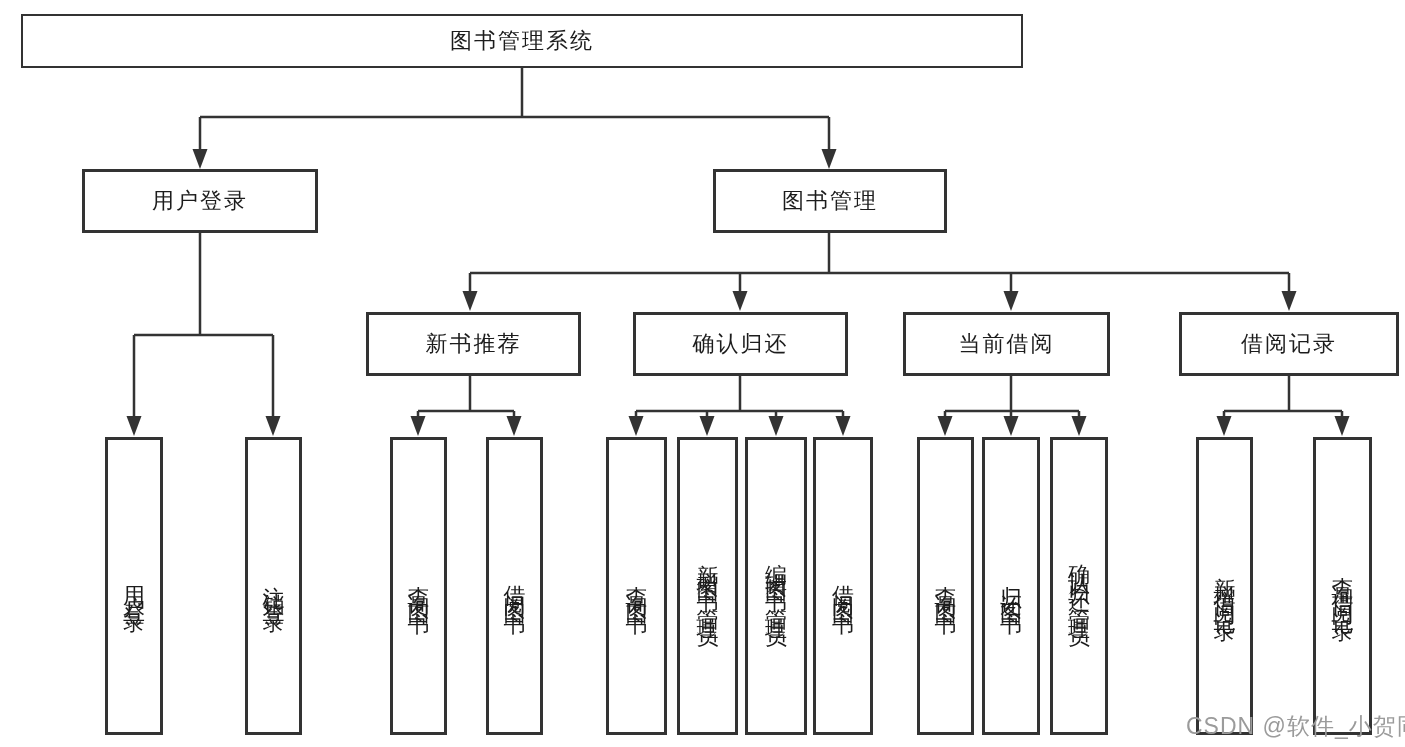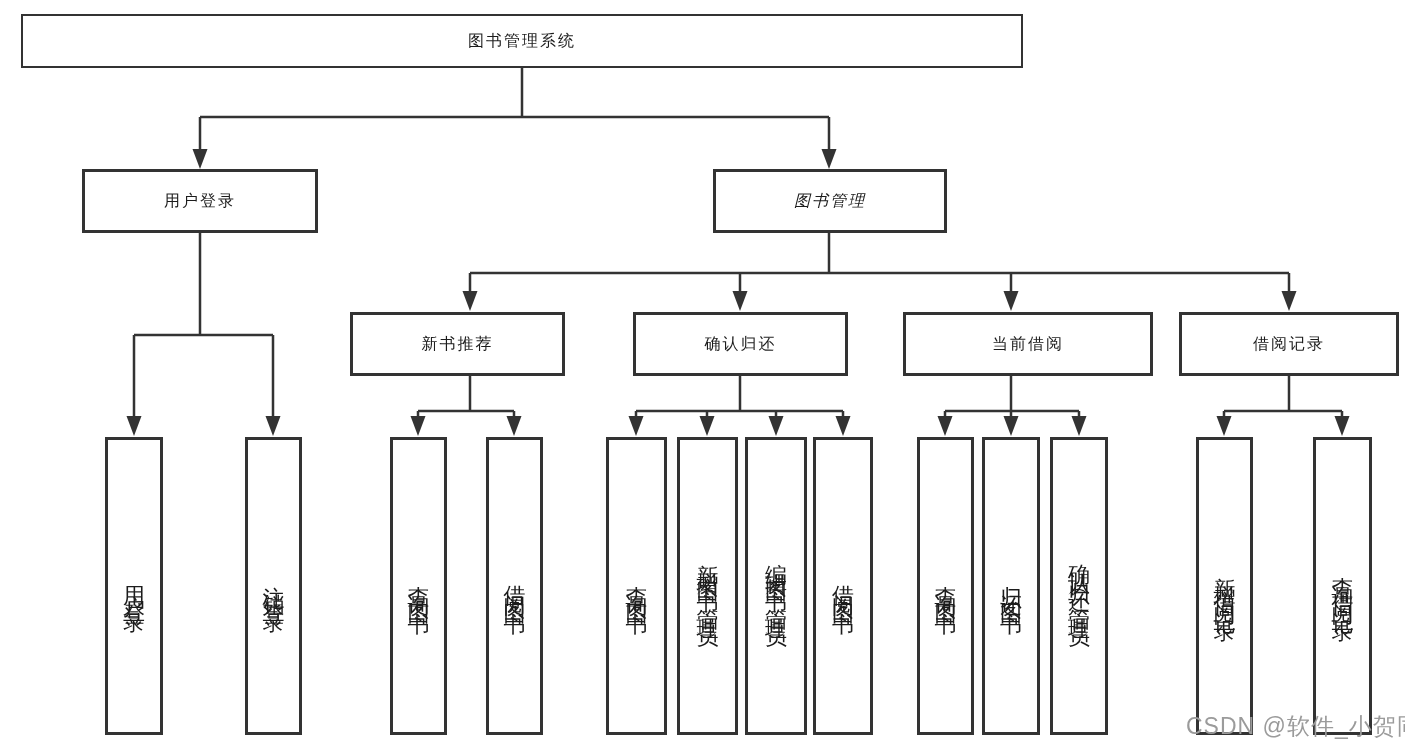--- a/index.html
+++ b/index.html
@@ -13,21 +13,21 @@
   .connectors{
     position:absolute;left:0;top:0;width:1405px;height:747px;
     pointer-events:none;
   }
   .node{
     position:absolute;
     box-sizing:border-box;
     border:3px solid #333333;
     background:#ffffff;
     display:flex;align-items:center;justify-content:center;
-    font-size:16px;color:#1c1c1c;letter-spacing:2px;
+    font-size:22px;color:#1c1c1c;letter-spacing:2px;
     white-space:nowrap;
   }
   .node.root{border-width:2px;}
   .leaf{
     position:absolute;top:437px;height:298px;
     box-sizing:border-box;
     border:3px solid #333333;
     background:#ffffff;
     display:grid;place-items:center;
   }
@@ -84,31 +84,31 @@
     </g>
   </svg>
 
   <div class="node root" style="left:21px;top:14px;width:1002px;height:54px;">
     <span>图书管理系统</span>
   </div>
 
   <div class="node" style="left:82px;top:169px;width:236px;height:64px;">
     <span>用户登录</span>
   </div>
-  <div class="node" style="left:713px;top:169px;width:234px;height:64px;font-style:italic;">
+  <div class="node" style="left:713px;top:169px;width:234px;height:64px;">
     <span>图书管理</span>
   </div>
 
-  <div class="node" style="left:350px;top:312px;width:215px;height:64px;">
+  <div class="node" style="left:366px;top:312px;width:215px;height:64px;">
     <span>新书推荐</span>
   </div>
   <div class="node" style="left:633px;top:312px;width:215px;height:64px;">
     <span>确认归还</span>
   </div>
-  <div class="node" style="left:903px;top:312px;width:250px;height:64px;">
+  <div class="node" style="left:903px;top:312px;width:207px;height:64px;">
     <span>当前借阅</span>
   </div>
   <div class="node" style="left:1179px;top:312px;width:220px;height:64px;">
     <span>借阅记录</span>
   </div>
 
   <div class="leaf" style="left:105px;width:58px;">
     <span>用户登录</span>
   </div>
   <div class="leaf" style="left:245px;width:57px;">

